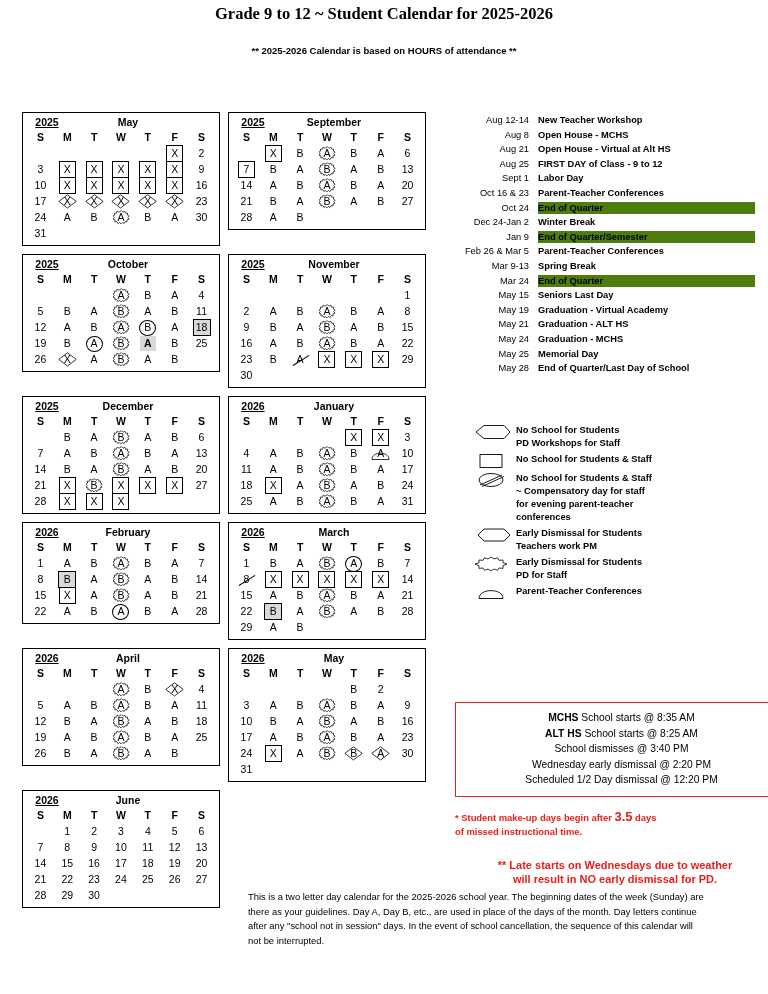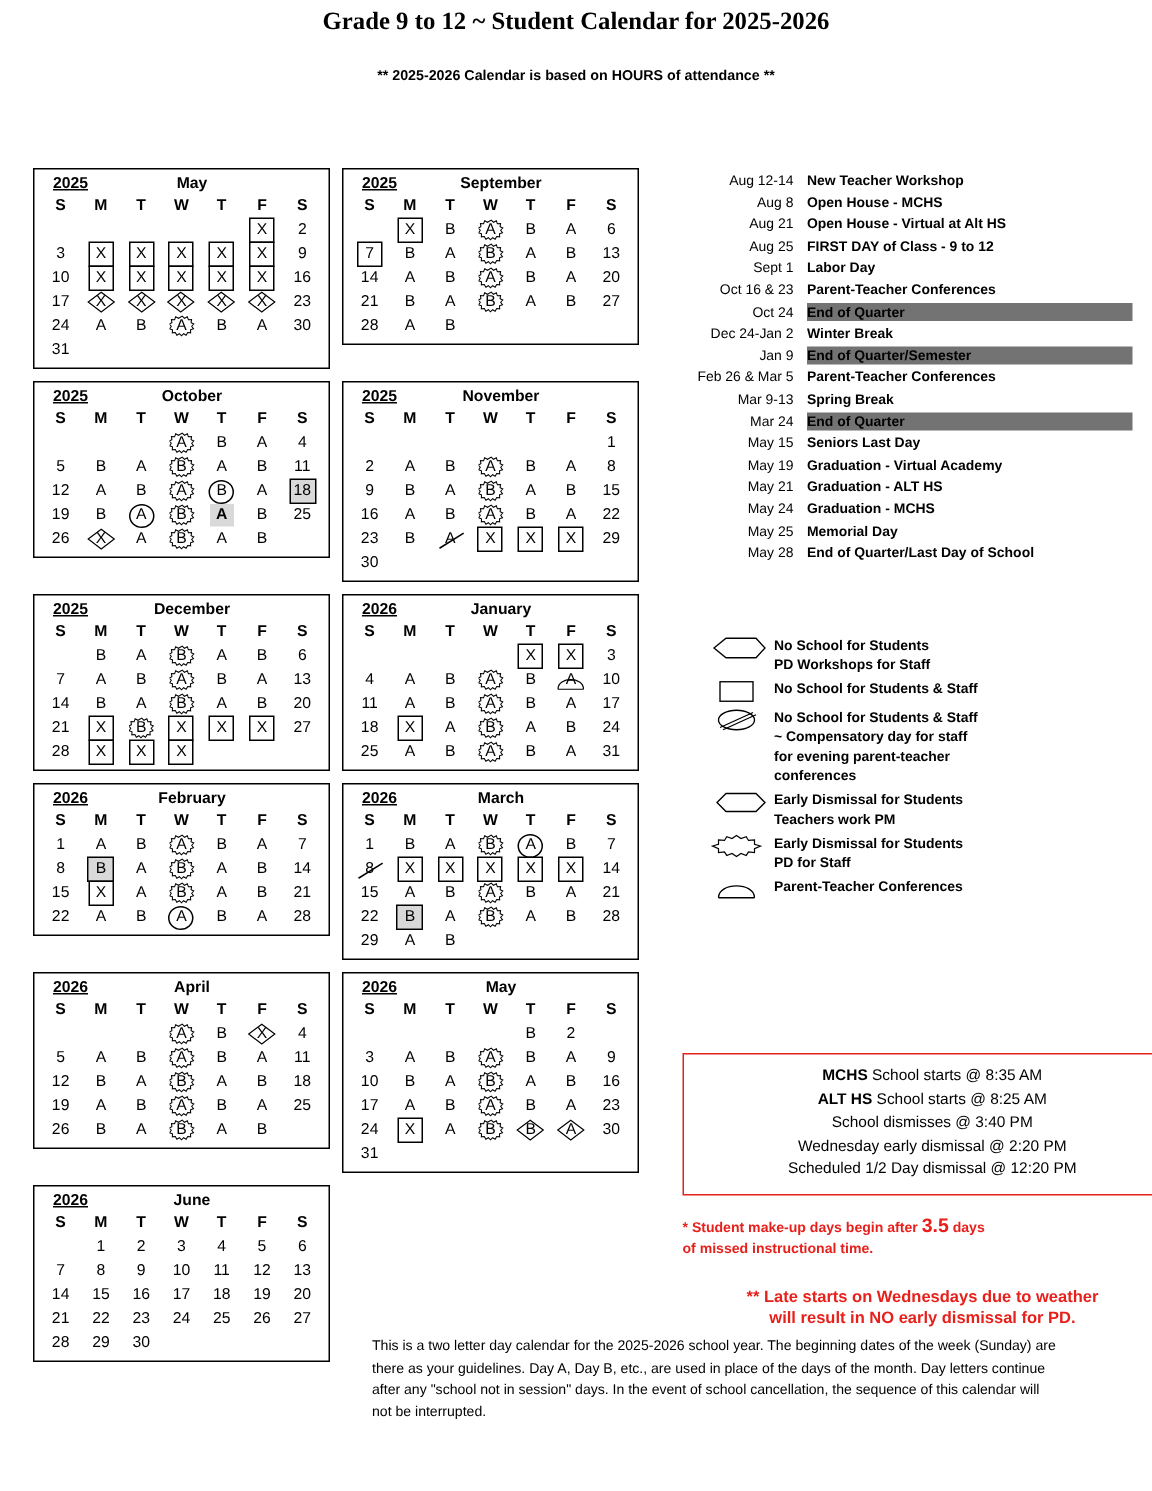--- a/index.html
+++ b/index.html
@@ -48,21 +48,21 @@
   .slash::after{content:"";position:absolute;left:1px;top:13px;width:19px;height:1px;background:#000;transform:rotate(-32deg);transform-origin:left center;}
   .hex{display:inline-block;width:17px;height:15px;line-height:15px;position:relative;}
   .hex svg{position:absolute;left:-1px;top:0;}
   .hex span{position:relative;z-index:2;}
 
   
   .events{position:absolute;left:455px;top:110px;width:300px;font-size:9.3px;}
   .ev-row{display:flex;margin-bottom:2.6px;line-height:12px;}
   .ev-date{width:74px;text-align:right;padding-right:9px;font-weight:normal;}
   .ev-text{flex:1;font-weight:bold;}
-  .ev-row.hl .ev-text{background:#737373;}
+  .ev-row.hl .ev-text{background:#4d7c0f;}
 
   .legend{position:absolute;left:470px;top:420px;width:290px;font-size:9.3px;}
   .lg-row{display:flex;margin-bottom:3px;}
   .lg-ico{width:46px;flex:none;height:16px;position:relative;}
   .lg-txt{flex:1;line-height:13px;font-weight:bold;}
 
   .times{position:absolute;left:455px;top:698px;width:333px;border:1.6px solid #e8201b;
          box-sizing:border-box;padding:7px 6px 8px 6px;text-align:center;font-size:10.3px;line-height:15.5px;}
   .times b{font-weight:bold;}
 

